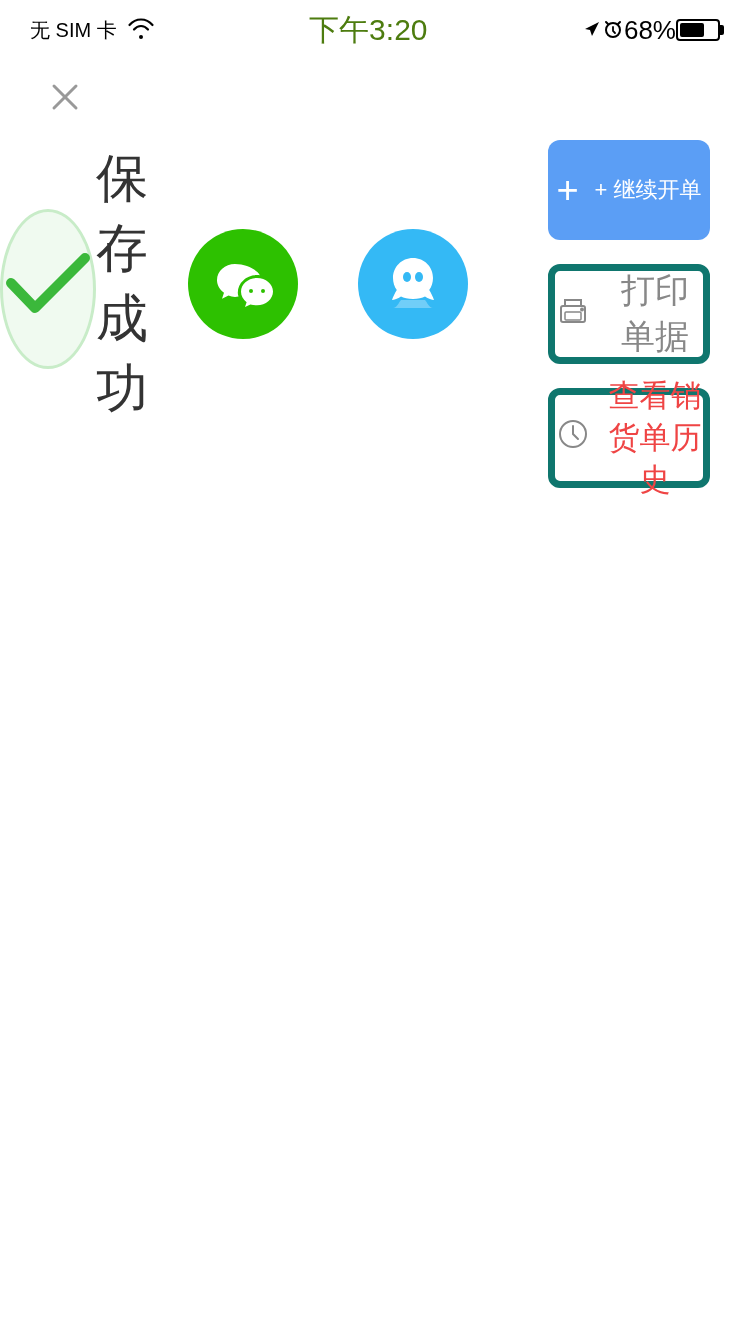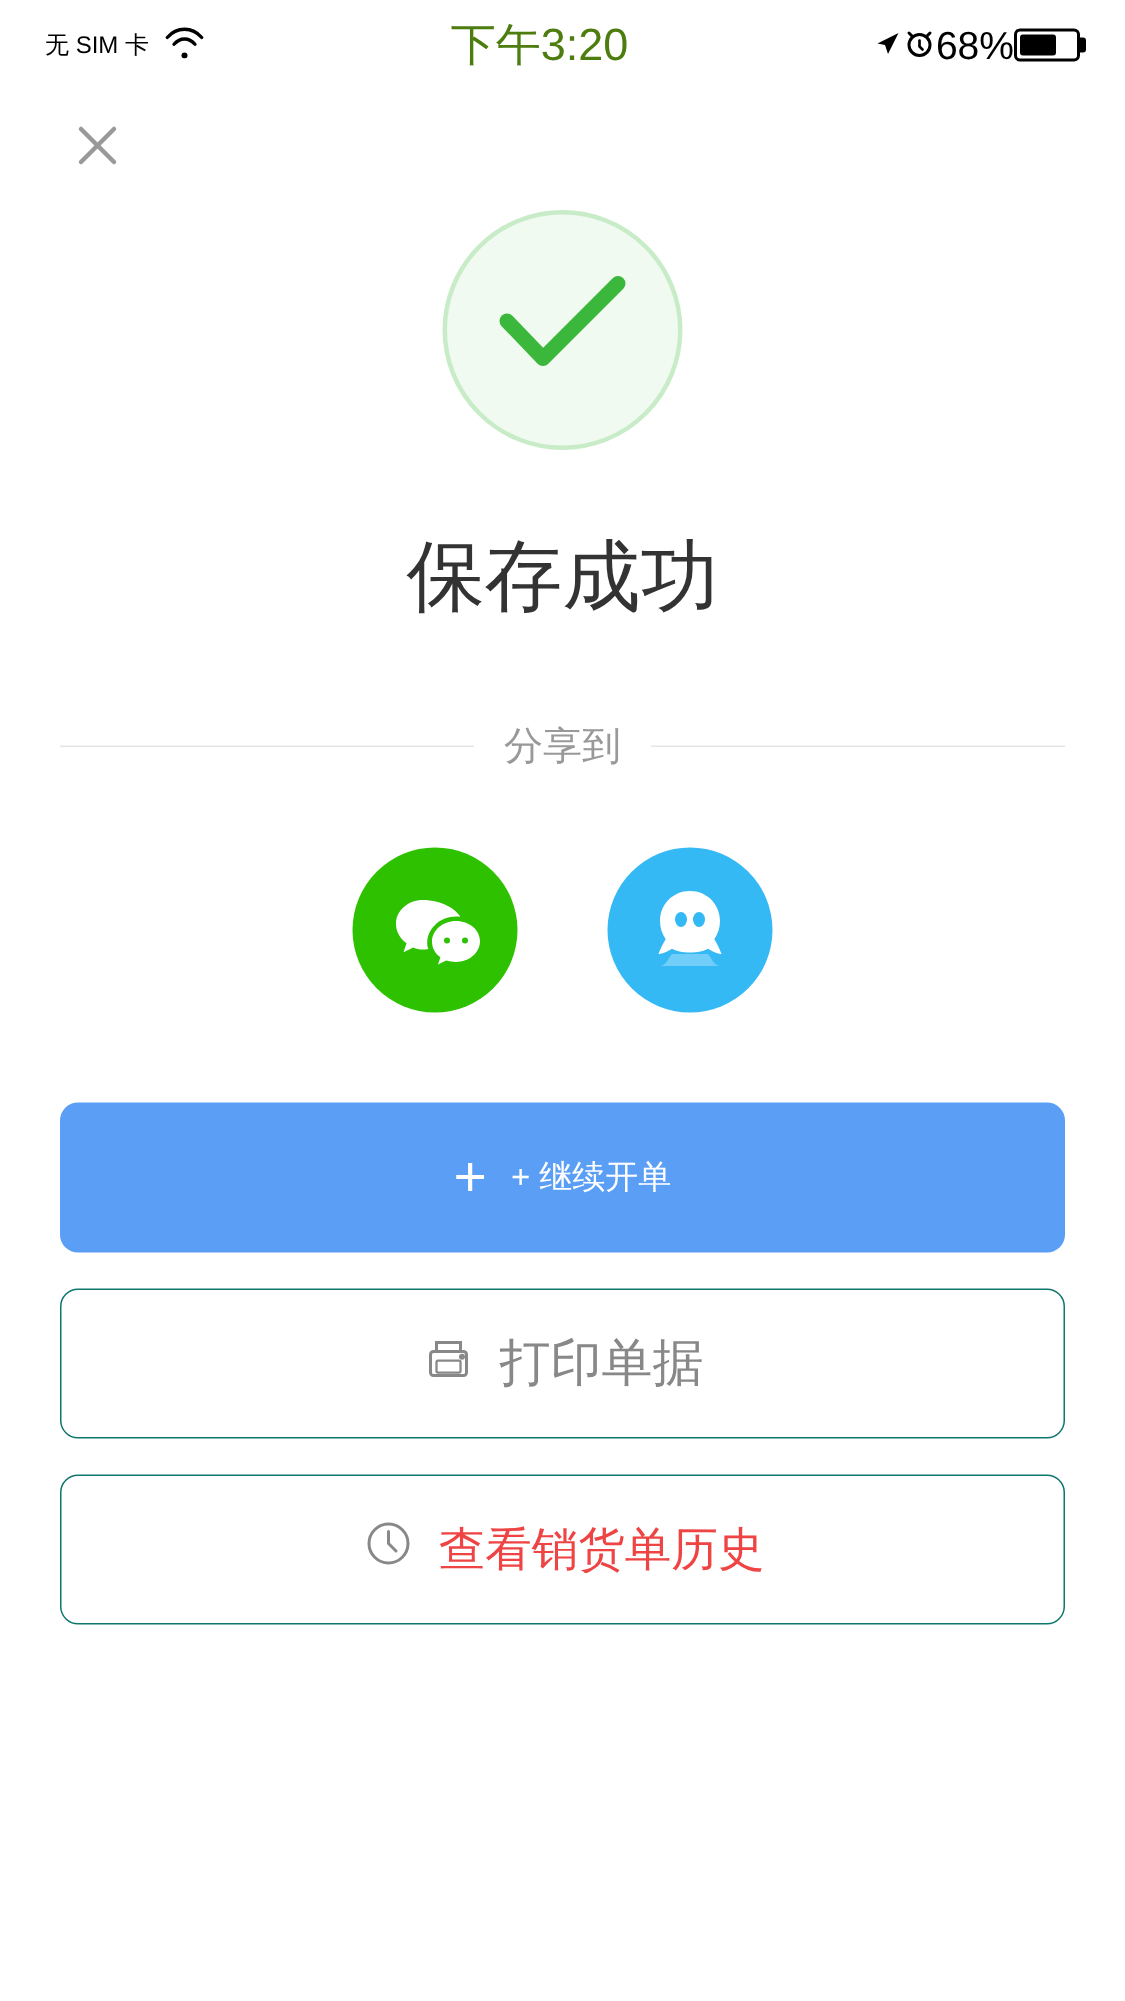--- a/index.html
+++ b/index.html
@@ -21,21 +21,21 @@
       display: flex;
       align-items: center;
       justify-content: space-between;
       padding: 0 30px;
     }
 
     .status-left {
       display: flex;
       align-items: center;
       gap: 10px;
-      font-size: 16px;
+      font-size: 20px;
       color: #000;
     }
 
     .status-center {
       font-size: 30px;
       font-weight: 500;
       color: #4d7c0f;
     }
 
     .status-right {
@@ -91,21 +91,21 @@
 
     .close-icon-svg {
       width: 34px;
       height: 34px;
       color: #999;
     }
 
     
     .main-content {
       display: flex;
-      flex-direction: column;
+      flex-direction: row;
       align-items: center;
       padding-top: 80px;
     }
 
     
     .success-circle {
       width: 160px;
       height: 160px;
       border-radius: 50%;
       background: #f0faf0;
@@ -203,21 +203,21 @@
     }
 
     .btn-primary {
       background: #5b9ef5;
       color: #fff;
     }
 
     .btn-secondary {
       background: #fff;
       color: #666;
-      border: 1px solid #0f766e;
+      border: 7px solid #0f766e;
       font-family: Liberation Serif, serif;
     }
 
     
     .wechat-svg-wrap svg,
     .qq-svg-wrap svg {
       width: 64px;
       height: 64px;
       fill: #fff;
     }
@@ -270,25 +270,20 @@
     <span class="checkmark">
       <svg width="90" height="70" viewBox="0 0 90 70" fill="none">
         <path d="M8 35L32 60L82 10" stroke="#3bb83b" stroke-width="10" stroke-linecap="round" stroke-linejoin="round" fill="none"></path>
       </svg>
     </span>
   </div>
 
   <div class="success-title">保存成功</div>
 
   <div class="share-section">
-    <div class="share-divider">
-      <div class="divider-line"></div>
-      <span class="share-label">分享到</span>
-      <div class="divider-line"></div>
-    </div>
     <div class="share-icons">
 
       <div class="share-icon-btn wechat-btn">
         <div class="wechat-svg-wrap">
           <svg viewBox="0 0 64 64" fill="white">
             <path d="M24 14C14 14 6 21 6 30c0 5.2 2.8 9.8 7 12.8l-2 6 6.5-3.2C19.5 46.5 21.7 47 24 47c1.2 0 2.4-.1 3.5-.4C27 45.1 26.8 44 26.8 42.8c0-9.8 8.6-17.8 19.2-17.8 1 0 1.9.1 2.8.2C46.4 20.1 35.8 14 24 14z"></path>
             <ellipse cx="17" cy="29" rx="2.5" ry="2.5"></ellipse>
             <ellipse cx="30" cy="29" rx="2.5" ry="2.5"></ellipse>
             <path d="M46 28c-8.8 0-16 6.2-16 13.8 0 4.2 2.2 7.9 5.6 10.4l-1.6 4.8 5.4-2.6c2 .6 4.2.9 6.6.9 8.8 0 16-6.2 16-13.8S54.8 28 46 28z"></path>
             <ellipse cx="40" cy="41" rx="2" ry="2" fill="#2dc100"></ellipse>

